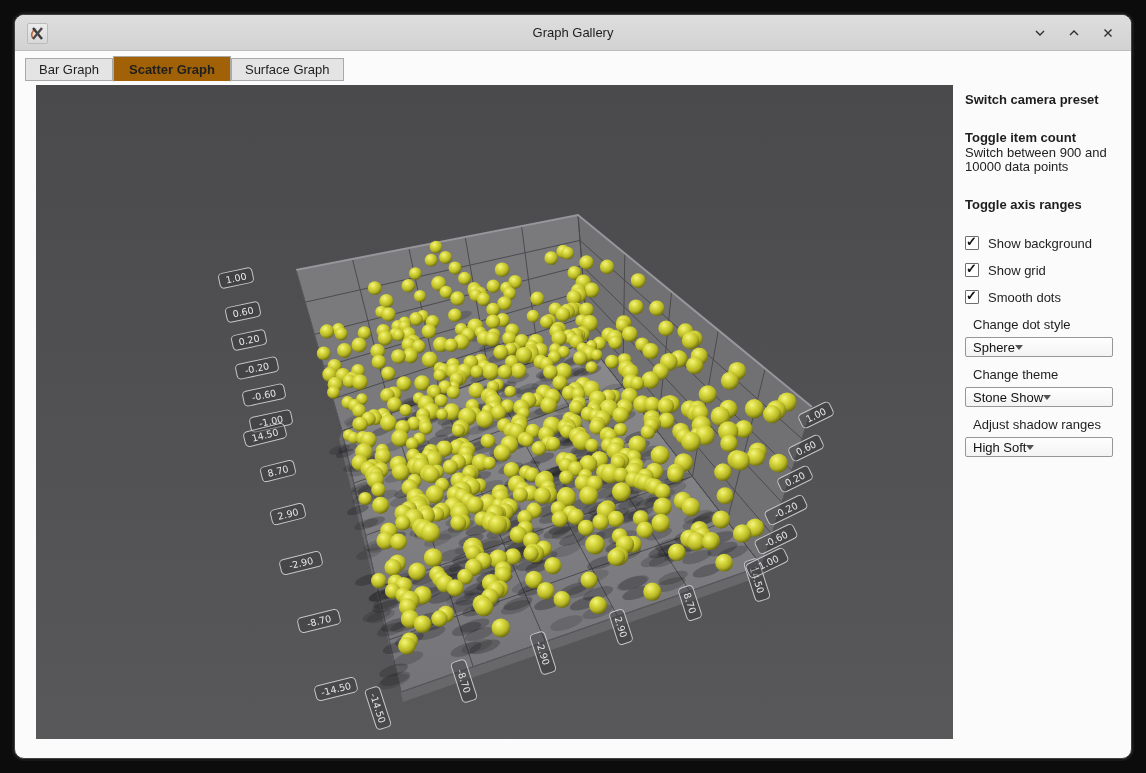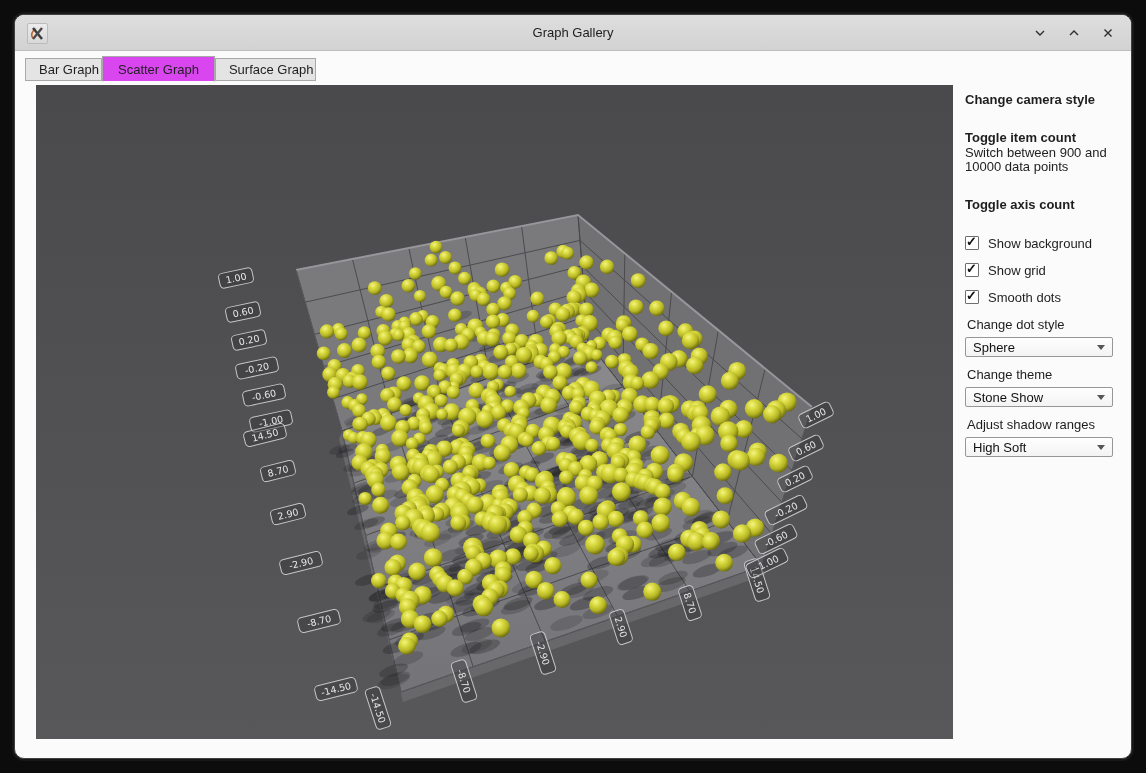--- a/index.html
+++ b/index.html
@@ -33,26 +33,26 @@
   .win-controls{
     position:absolute;right:10px;top:0;height:35px;display:flex;align-items:center;gap:8px;
   }
   .win-btn{width:26px;height:24px;display:flex;align-items:center;justify-content:center;cursor:default;}
   
   .tabbar{
     position:absolute;left:10px;top:40px;height:26px;display:flex;align-items:flex-end;z-index:3;
   }
   .tab{
     font-size:13px;color:#1f1f1f;background:#e4e4e4;
-    border:1px solid #a9a9a9;padding:3px 2px 3px 13px;margin-right:0px;
+    border:1px solid #a9a9a9;padding:3px 13px 3px 13px;margin-right:0px;
     border-bottom:1px solid #a9a9a9;position:relative;top:0;
   }
   .tab.active{
-    background:#d946ef;border-bottom:1px solid #fbfbfb;
-    padding:5px 15px 4px 15px;z-index:4;top:1px;
+    background:#a16207;border-bottom:1px solid #fbfbfb;
+    padding:5px 15px 4px 15px;z-index:4;top:1px;font-weight:bold;
   }
   
   .plot{
     position:absolute;left:21px;top:70px;width:917px;height:654px;
     background:#4b4b4d;
   }
   .plot svg{display:block;}
   
   .side{
     position:absolute;left:950px;top:78px;width:164px;color:#1e1e1e;font-size:13px;
@@ -62,25 +62,25 @@
   .section .sec-desc{margin:0;color:#222;}
   .checks{margin-top:16px;}
   .chk-row{display:flex;align-items:center;gap:9px;margin-bottom:13px;height:14px;}
   .chk-box{
     width:12px;height:12px;background:#fff;border:1px solid #6e6e6e;border-radius:1px;
     position:relative;flex:0 0 auto;
   }
   .chk-box .mark{
     position:absolute;left:0px;top:-3px;font-size:13px;font-weight:bold;color:#111;line-height:16px;
   }
-  .dd-label{margin:10px 0 5px 2px;}
+  .dd-label{margin:10px 0 5px 8px;}
   .dropdown{
     width:148px;height:20px;border:1px solid #979797;border-radius:2px;
     background:linear-gradient(#fefefe,#f3f3f3);
-    display:flex;align-items:center;justify-content:space-between;
+    display:flex;align-items:center;
     padding:0 7px 0 7px;box-sizing:border-box;font-size:13px;color:#111;
   }
   .dd-arrow{
     width:0;height:0;border-left:4px solid transparent;border-right:4px solid transparent;
     border-top:5px solid #555;
   }
 </style>
 </head>
 <body>
 
@@ -1237,28 +1237,28 @@
             <rect x="-21" y="-7.5" width="42" height="15" rx="4" fill="rgba(45,45,48,0.35)" stroke="#c6c6c8" stroke-width="1"></rect>
             <text x="0" y="3.5" text-anchor="middle" font-size="9.5" fill="#e6e6e6" font-family="DejaVu Sans, sans-serif">-1.00</text>
           </g>
         </g>
       </svg>
     </div>
 
   <div class="side">
 
     <div class="section">
-      <p class="sec-title">Change camera style</p>
+      <p class="sec-title">Switch camera preset</p>
     </div>
     <div class="section">
       <p class="sec-title">Toggle item count</p>
       <p class="sec-desc">Switch between 900 and 10000 data points</p>
     </div>
     <div class="section">
-      <p class="sec-title">Toggle axis count</p>
+      <p class="sec-title">Toggle axis ranges</p>
     </div>
 
     <div class="checks">
       <div class="chk-row">
         <span class="chk-box">
             <span class="mark">✓</span>
           </span>
         <span>Show background</span>
       </div>
       <div class="chk-row">

